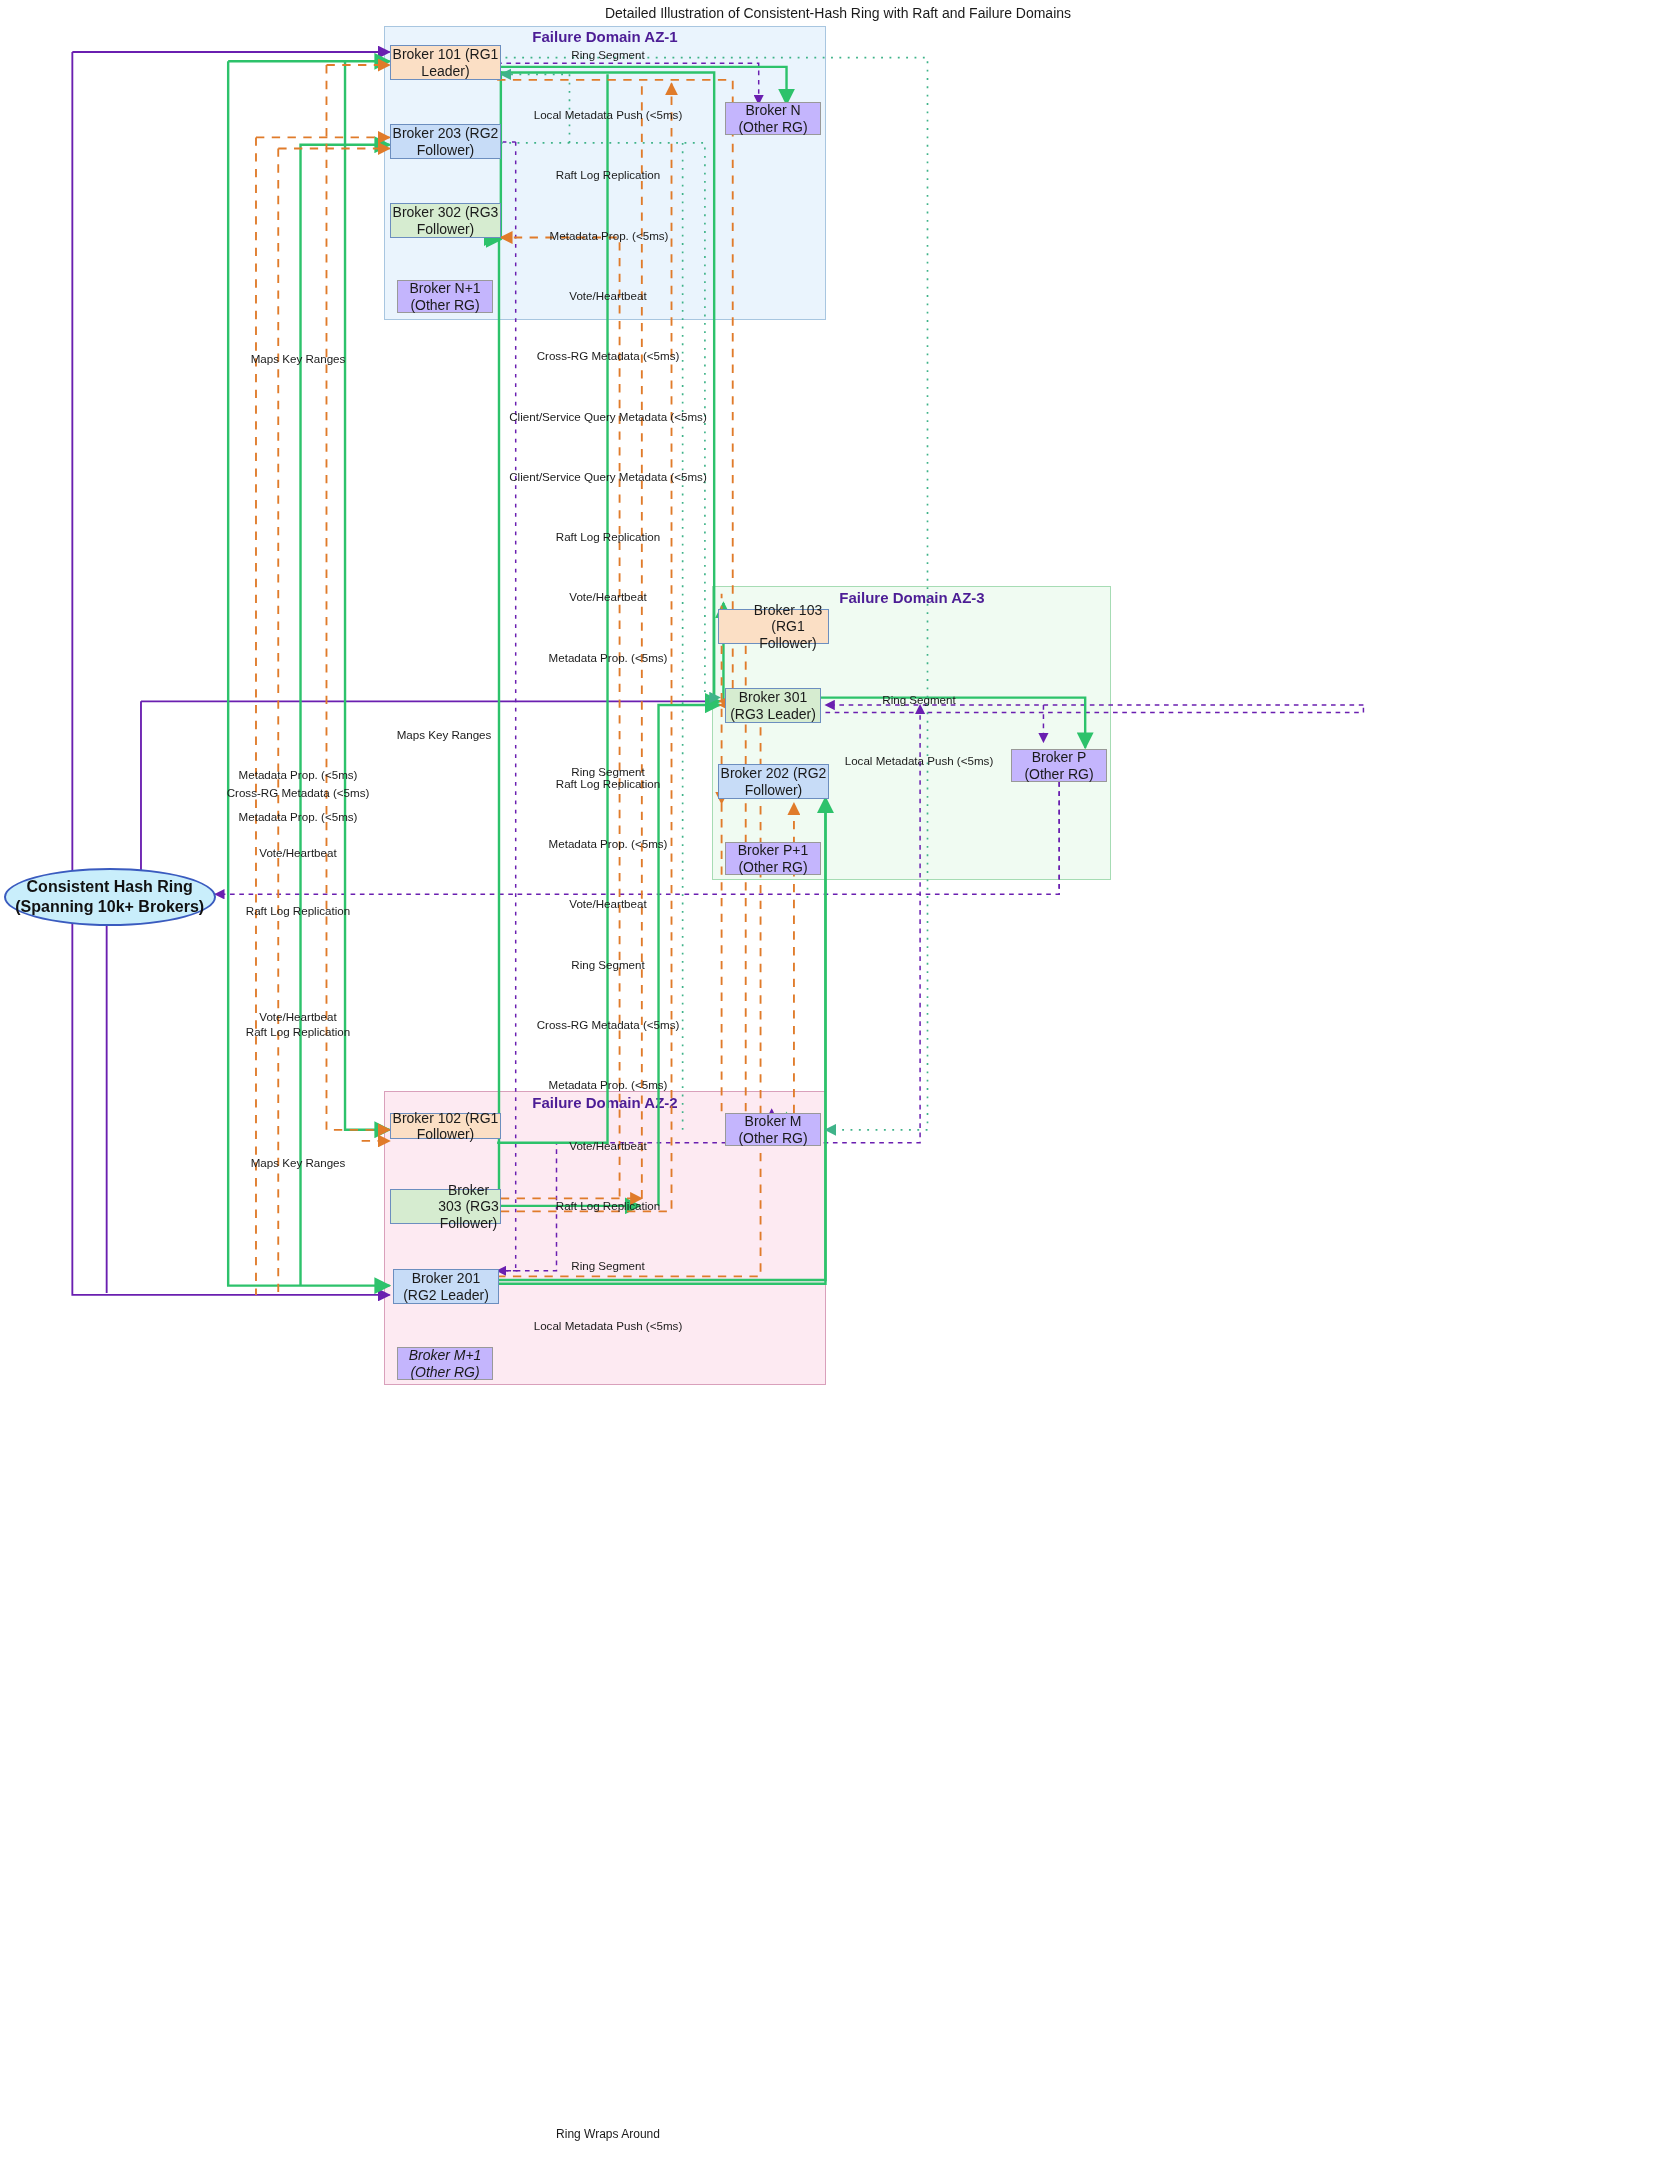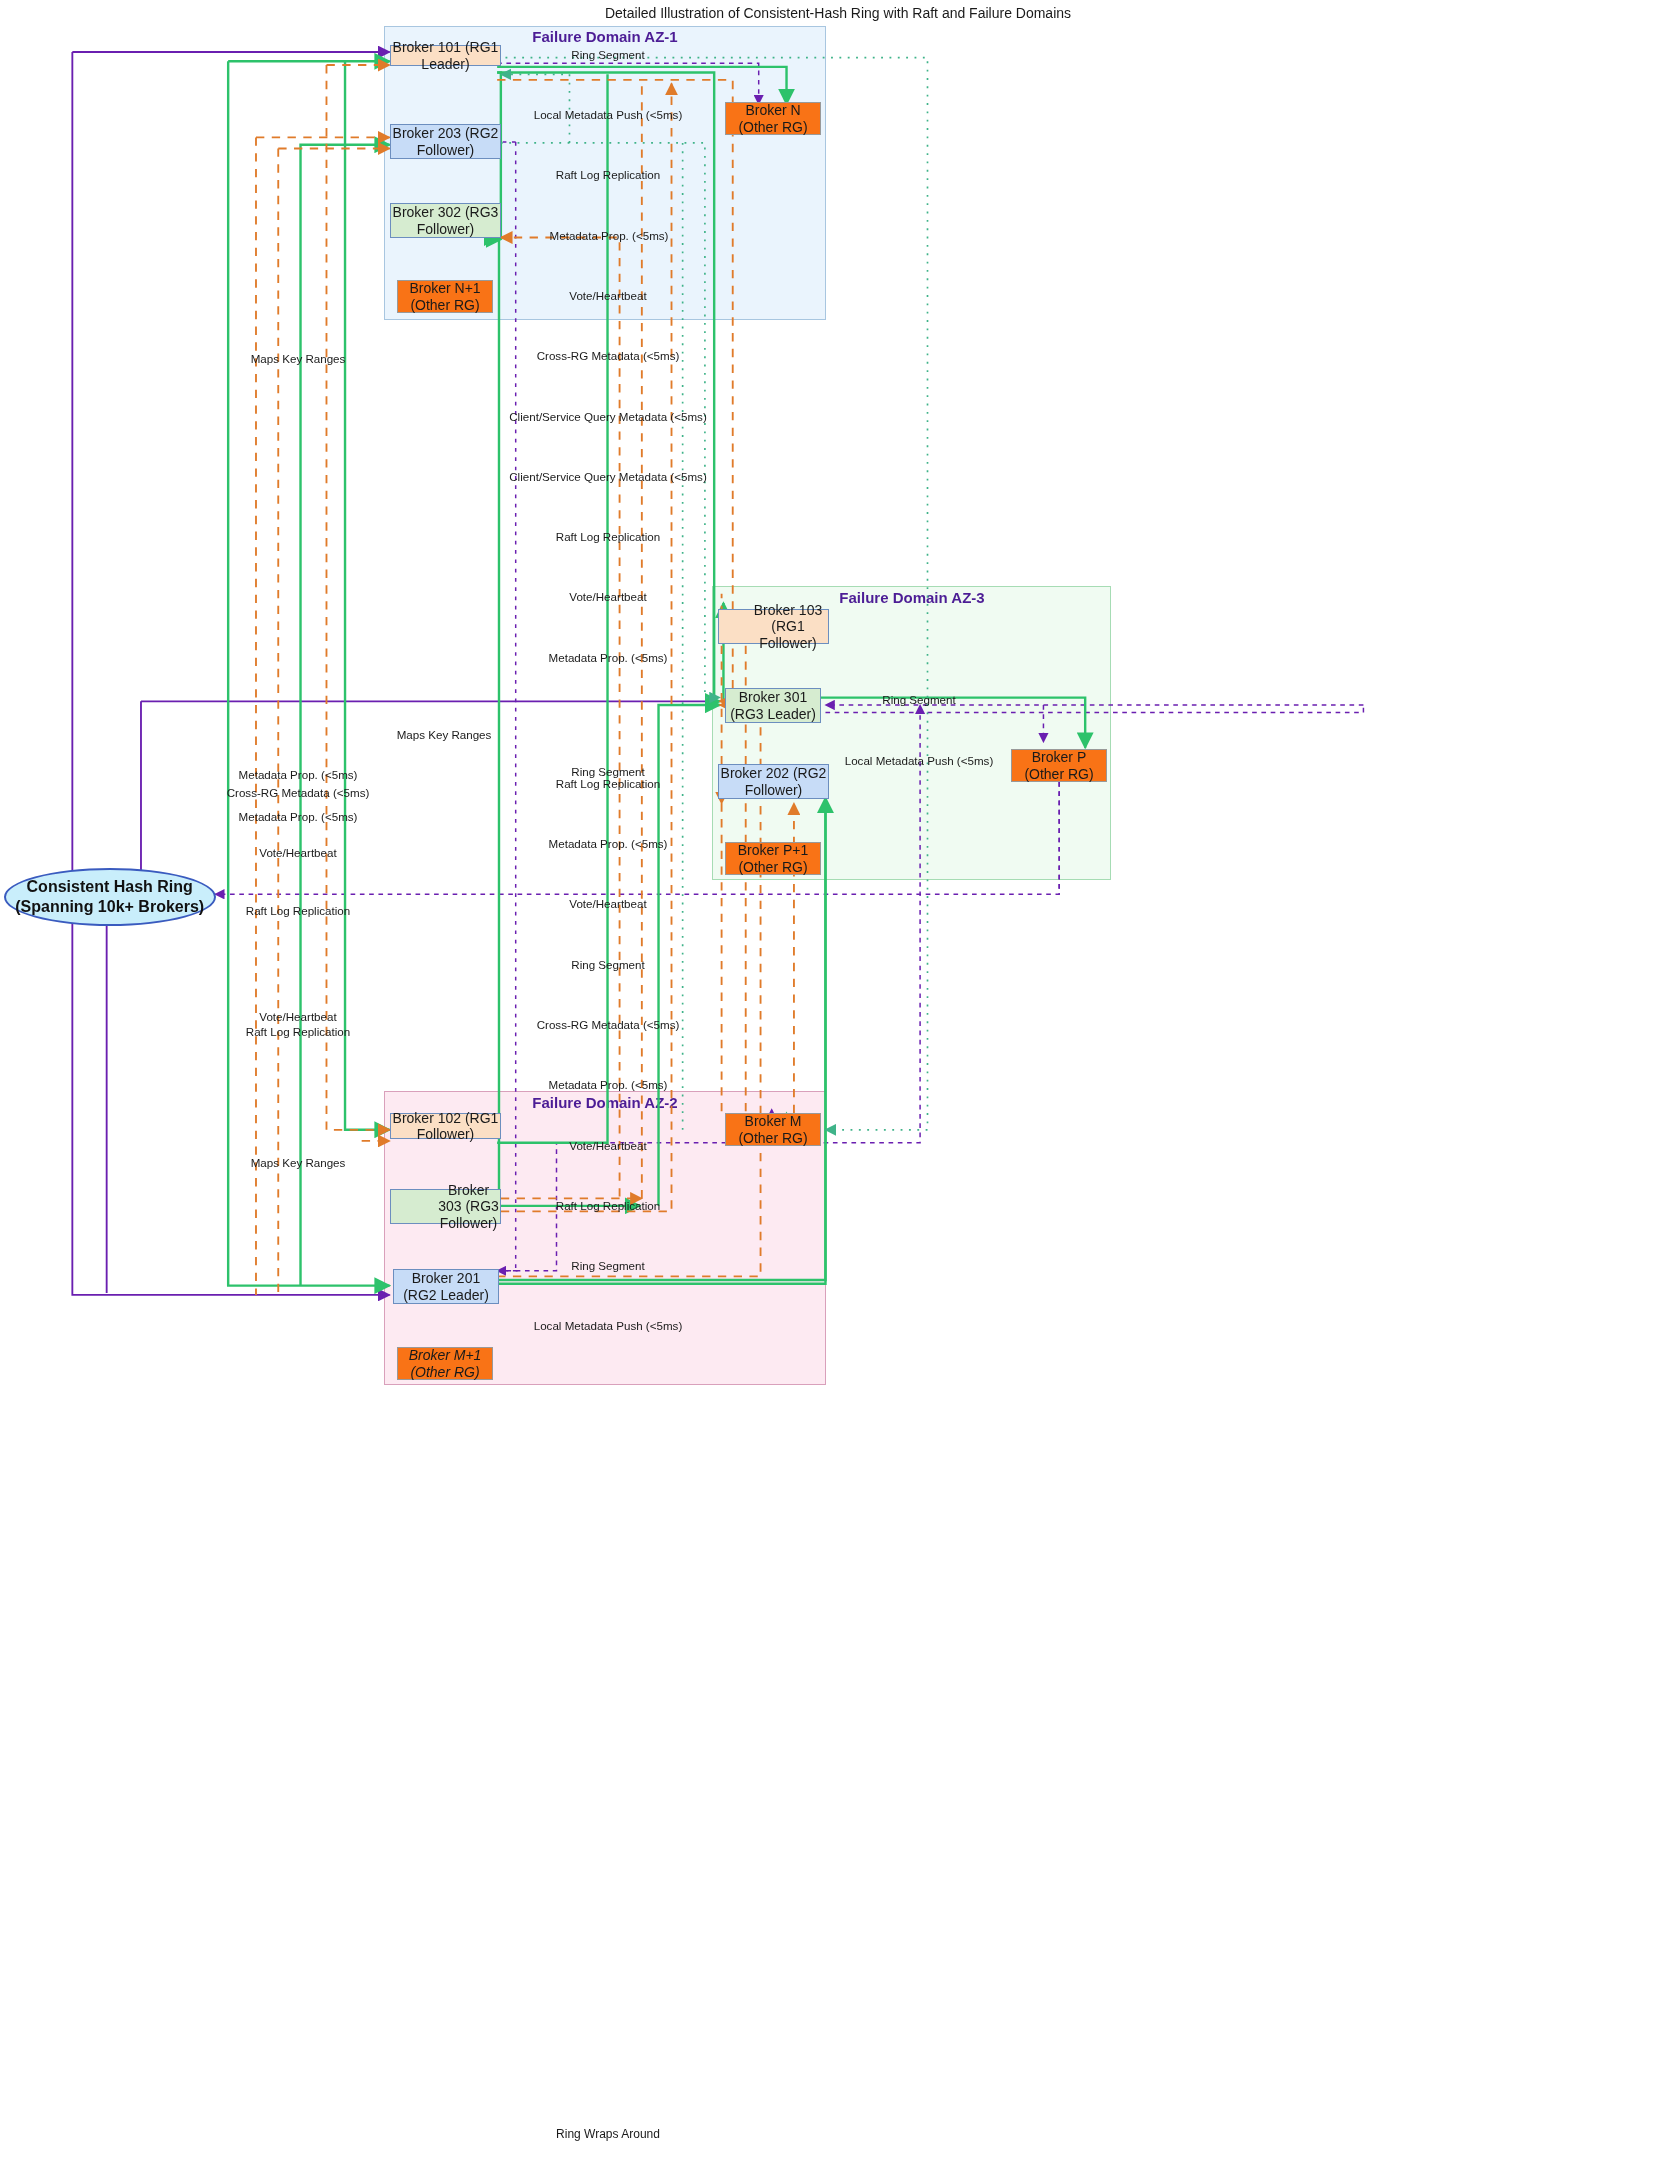--- a/index.html
+++ b/index.html
@@ -4,21 +4,21 @@
 <style>
   html,body{margin:0;padding:0;background:#ffffff;}
   body{font-family:"Liberation Sans", sans-serif;}
   #stage{position:relative;width:1676px;height:2178px;background:#fff;overflow:hidden;}
   #svgroot{position:absolute;left:0;top:0;width:1676px;height:2178px;}
   .nodebox{position:absolute;box-sizing:border-box;display:flex;align-items:center;justify-content:center;
            font-size:14px;color:#1a1a1a;text-align:center;line-height:1.15;}
   .n-rg1{background:#fbdfc5;border:1.4px solid #6c8ebf;}
   .n-rg2{background:#c7dcf7;border:1.4px solid #6c8ebf;}
   .n-rg3{background:#d6ecd0;border:1.4px solid #6c8ebf;}
-  .n-other{background:#f97316;border:1.4px solid #999999;}
+  .n-other{background:#c4b5fd;border:1.4px solid #999999;}
   .zonebox{position:absolute;box-sizing:border-box;}
   .z-az1{background:#eaf4fd;border:1.4px solid #a8c6e0;}
   .z-az2{background:#fdeaf2;border:1.4px solid #d9a0bb;}
   .z-az3{background:#f0fbf2;border:1.4px solid #a6dcb4;}
   .zonetitle{position:absolute;font-size:15px;font-weight:bold;color:#4c1d95;text-align:center;
              white-space:nowrap;transform:translateX(-50%);}
   .edgelabel{position:absolute;font-size:11.6px;color:#1a1a1a;white-space:nowrap;
              transform:translate(-50%,-50%);background:transparent;}
   .ringnode{position:absolute;display:flex;align-items:center;justify-content:center;
             text-align:center;font-size:16px;font-weight:bold;color:#111;line-height:1.25;
@@ -134,21 +134,21 @@
         <path d="M778,866 L778,1200"></path>
         <path d="M390,1230 L420,1230" marker-end="url(#aOrange)"></path>
         <path d="M390,1230 L390,1230"></path>
         <path d="M804,662 L804,1222"></path>
         <path d="M778,662 L778,640 "></path>
       </g>
 
     </g>
   </svg>
 
-  <div class="nodebox n-rg1" style="left:390px;top:45px;width:111px;height:21px;">
+  <div class="nodebox n-rg1" style="left:390px;top:45px;width:111px;height:35px;">
     <span>Broker 101 (RG1 Leader)</span>
     </div>
 
   <div class="nodebox n-rg2" style="left:390px;top:124px;width:111px;height:35px;">
     <span>Broker 203 (RG2 Follower)</span>
     </div>
 
   <div class="nodebox n-rg3" style="left:390px;top:203px;width:111px;height:35px;">
     <span>Broker 302 (RG3 Follower)</span>
     </div>

